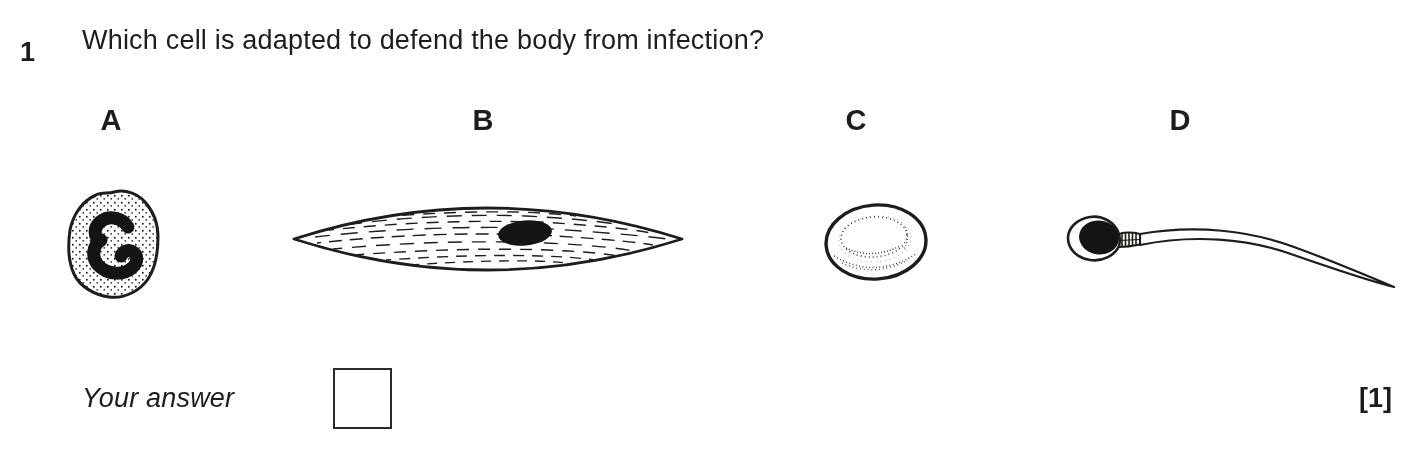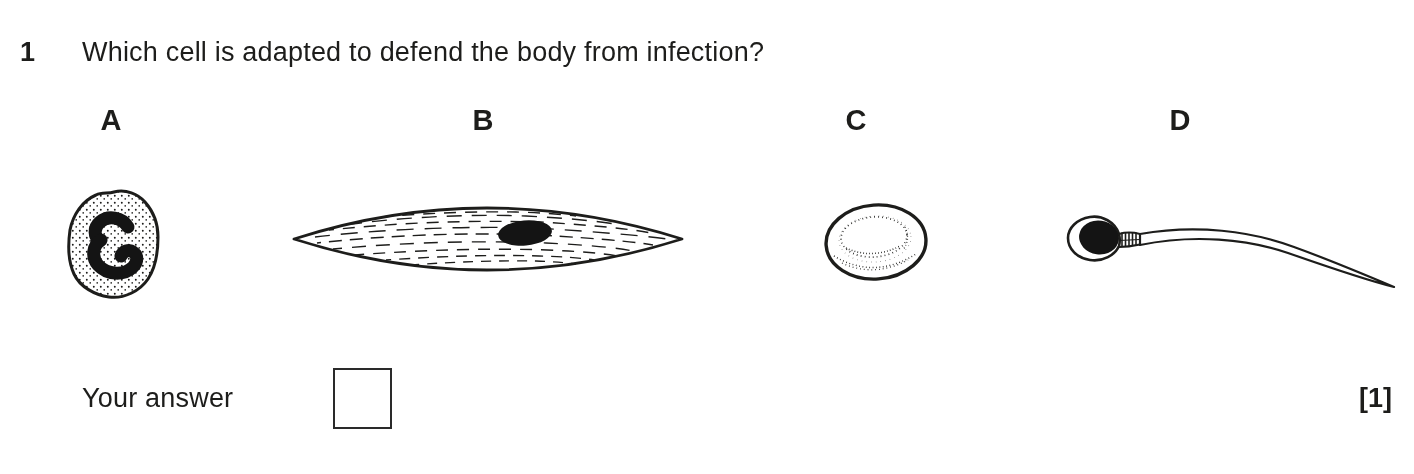--- a/index.html
+++ b/index.html
@@ -9,37 +9,37 @@
     background:#ffffff;
     font-family:"Liberation Sans", sans-serif;
     color:#1d1d1b;
     overflow:hidden;
   }
   .q-number{
     position:absolute;left:20px;top:38px;
     font-size:27px;font-weight:bold;line-height:1.1;
   }
   .q-text{
-    position:absolute;left:82px;top:38px;
+    position:absolute;left:82px;top:26px;
     font-size:27px;line-height:1.1;letter-spacing:0.2px;
   }
   .opt-label{
     position:absolute;top:106px;
     transform:translateX(-50%);
     font-size:29px;font-weight:bold;line-height:1;
   }
   .opt-a{left:111px;} .opt-b{left:483px;} .opt-c{left:856px;} .opt-d{left:1180px;}
   .fig{position:absolute;}
   .fig-a{left:64px;top:187px;}
   .fig-b{left:291px;top:199px;}
   .fig-c{left:816px;top:196px;}
   .fig-d{left:1056px;top:204px;}
   .answer-prompt{
     position:absolute;left:82px;top:384px;
-    font-size:27px;line-height:1.1;letter-spacing:0.2px;
+    font-size:27px;line-height:1.1;letter-spacing:0.2px;font-style:italic;
   }
   .answer-box{
     position:absolute;left:333px;top:368px;
     width:59px;height:61px;
     border:2px solid #2a2a2a;background:#ffffff;
     box-sizing:border-box;
     font-size:27px;text-align:center;line-height:57px;
   }
   .marks{
     position:absolute;right:22px;top:384px;

